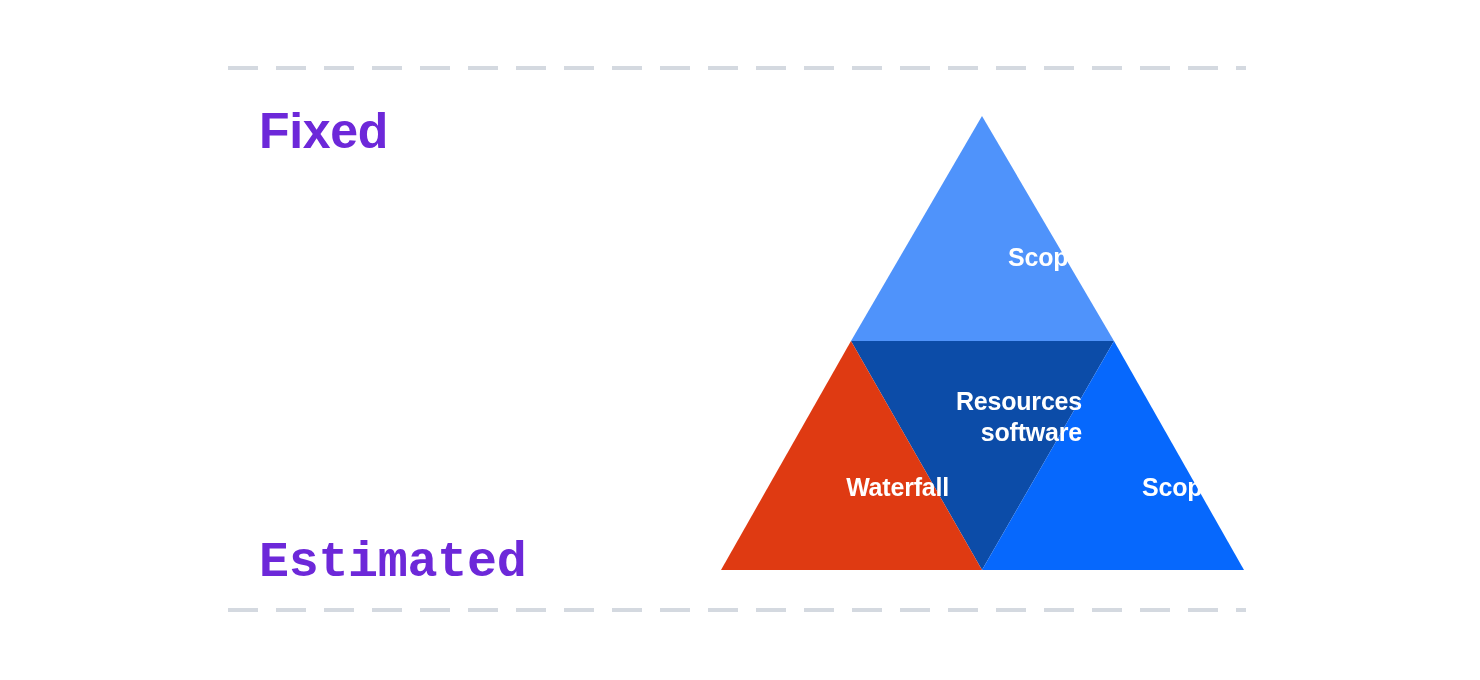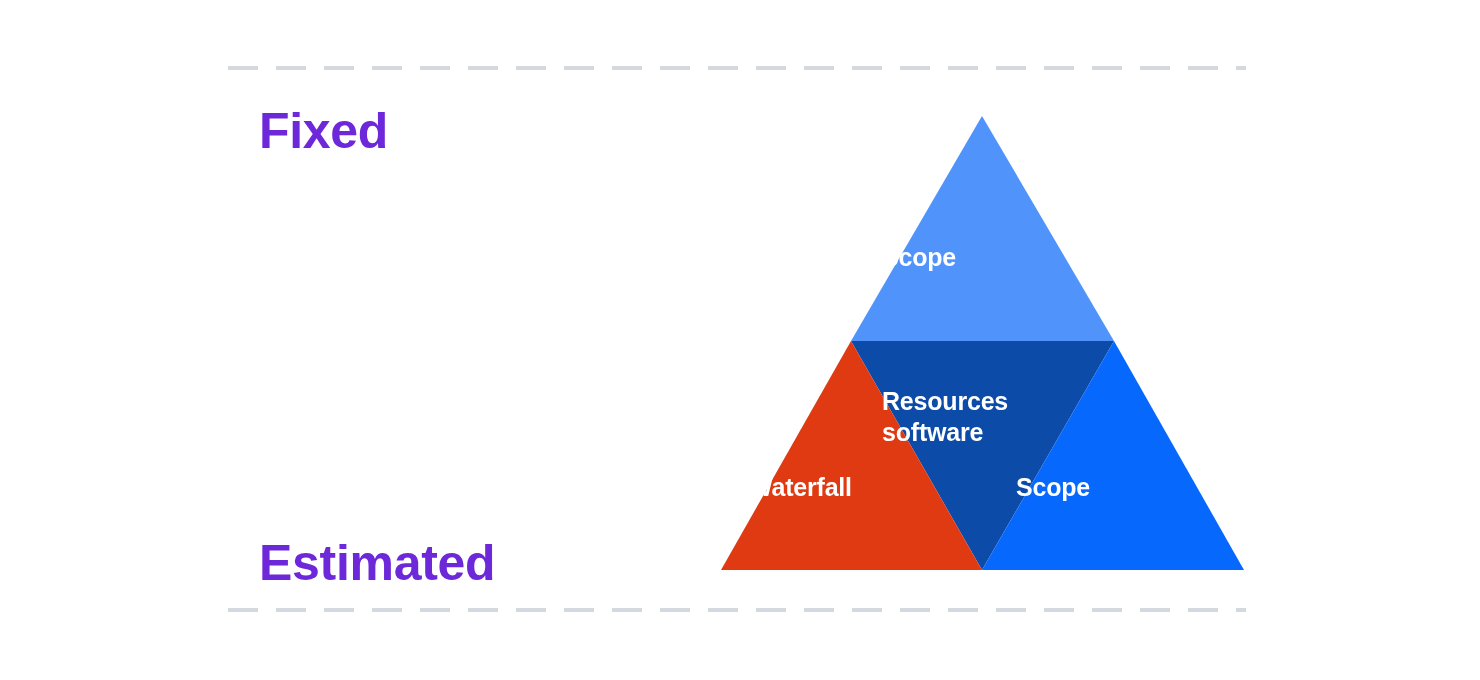--- a/index.html
+++ b/index.html
@@ -39,41 +39,41 @@
     left: 235px;
     color: #6d28d9;
     font-size: 50px;
     font-weight: bold;
     letter-spacing: -0.3px;
     line-height: 1;
     white-space: nowrap;
     margin-left: 24px;
   }
   .axis-label.fixed { top: 106px; }
-  .axis-label.estimated { top: 538px; }
+  .axis-label.estimated { top: 538px; font-family: Liberation Mono, monospace; }
 
   .triangle-wrap {
     position: absolute;
     left: 0;
     top: 0;
     width: 1480px;
     height: 680px;
   }
   .tri-svg {
     position: absolute;
     left: 0;
     top: 0;
   }
   .seg-label {
     position: absolute;
     color: #ffffff;
     font-size: 25px;
     font-weight: bold;
     line-height: 1.22;
-    text-align: left;
+    text-align: right;
     white-space: nowrap;
     letter-spacing: -0.2px;
   }
   .seg-label.scope {
     left: 882px;
     top: 242px;
     width: 200px;
   }
   .seg-label.center {
     left: 882px;

